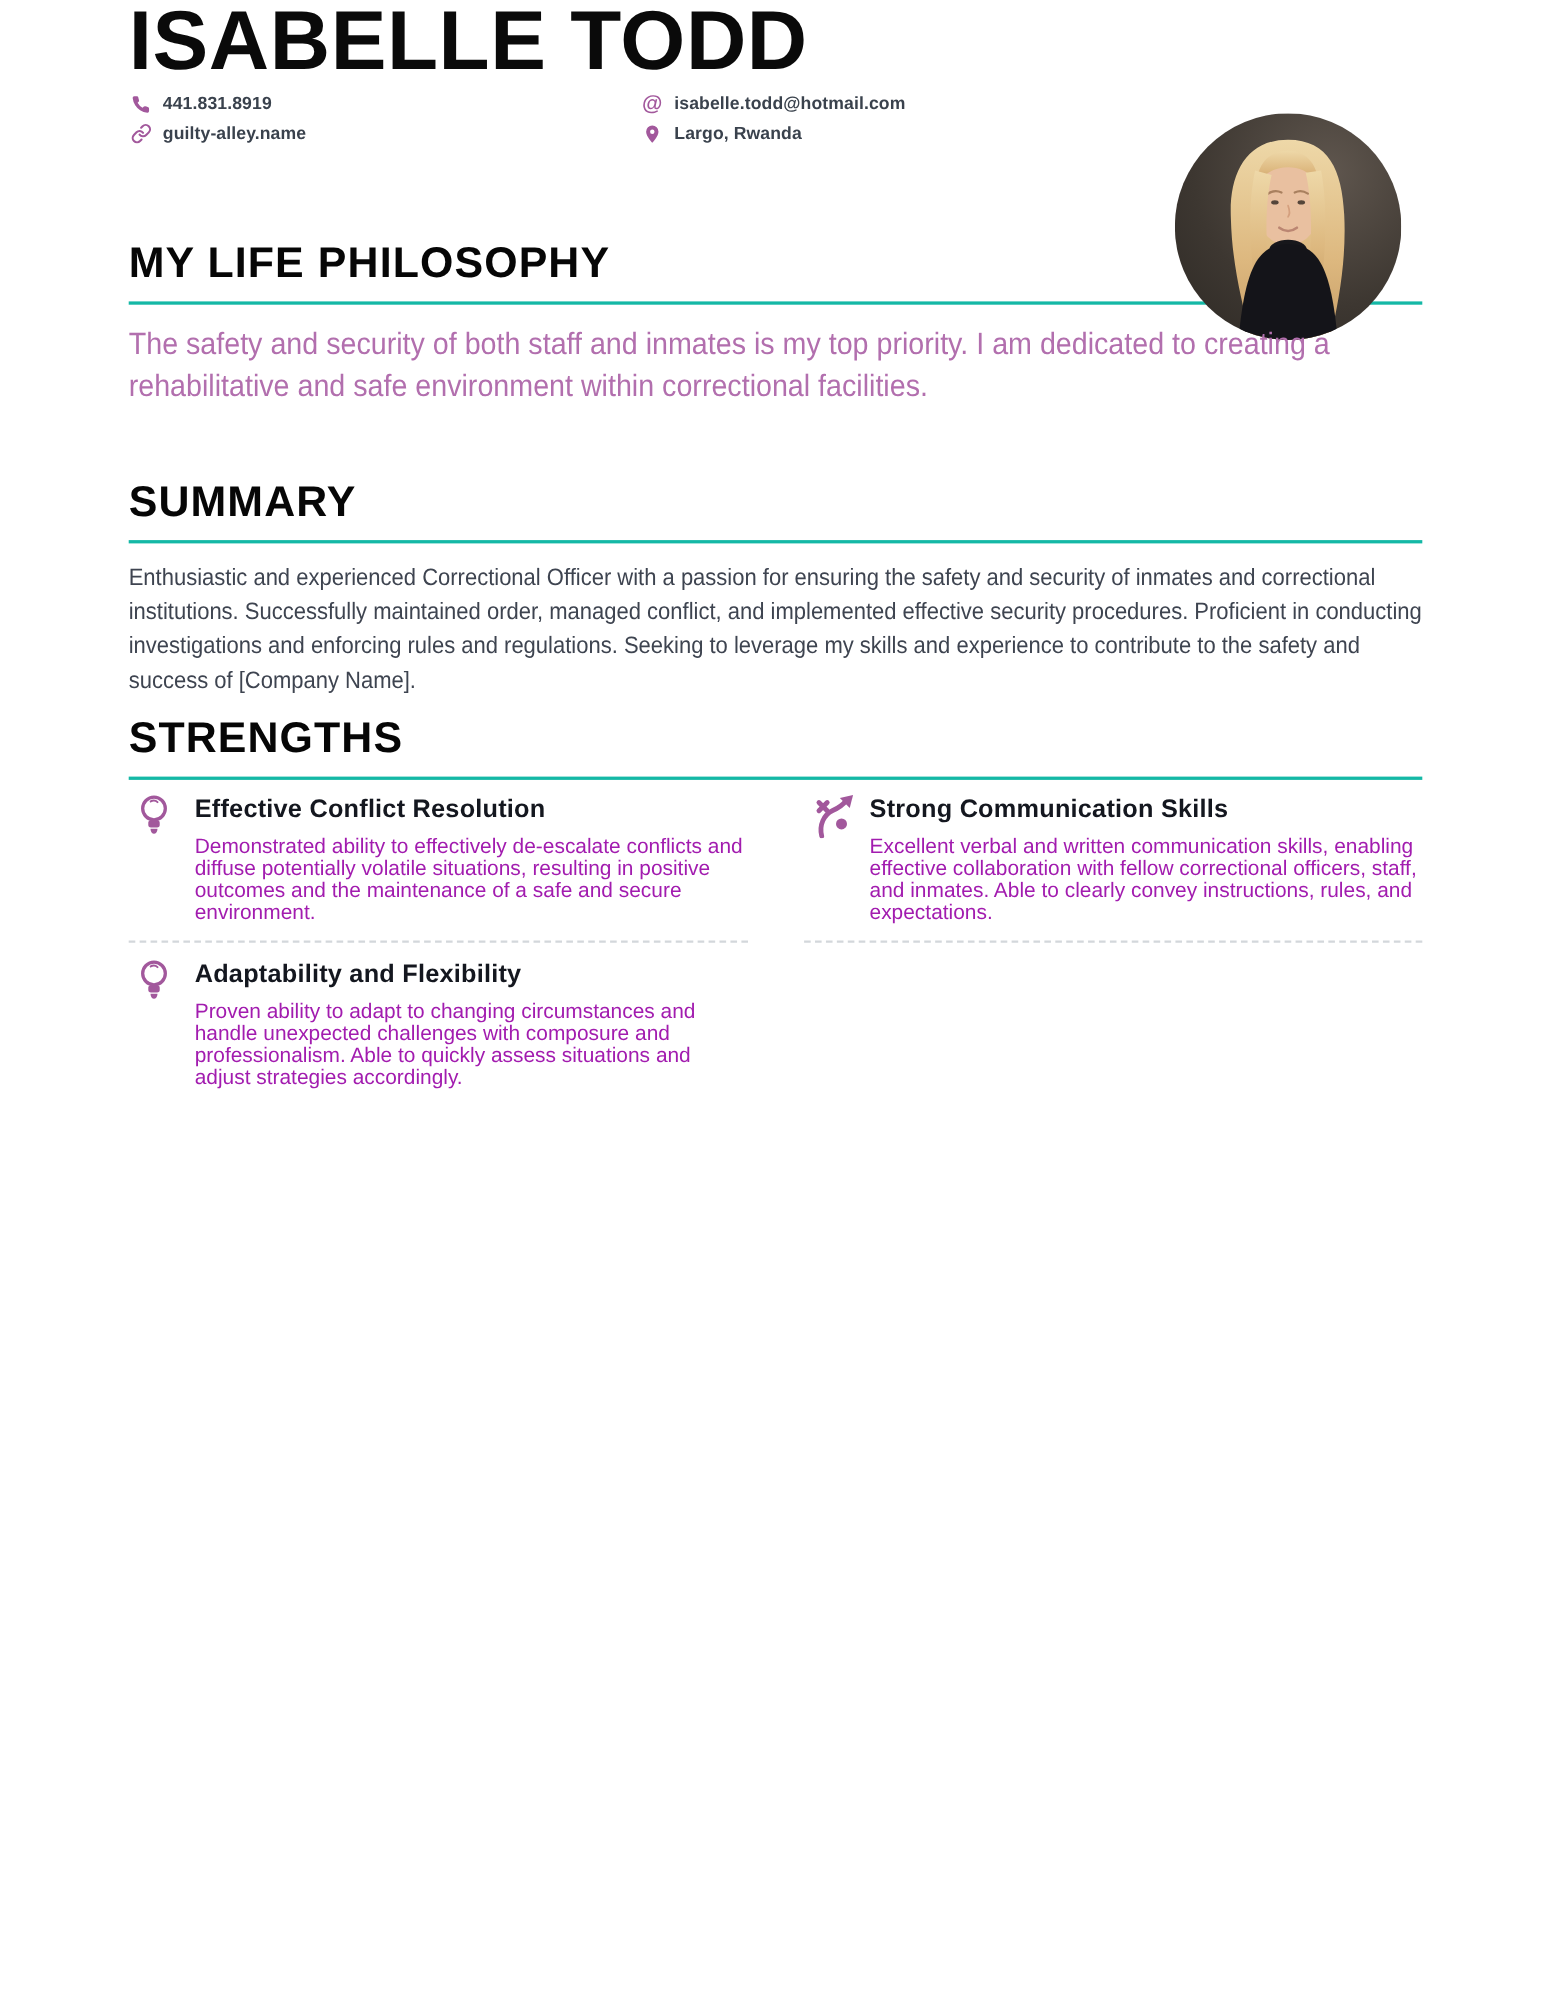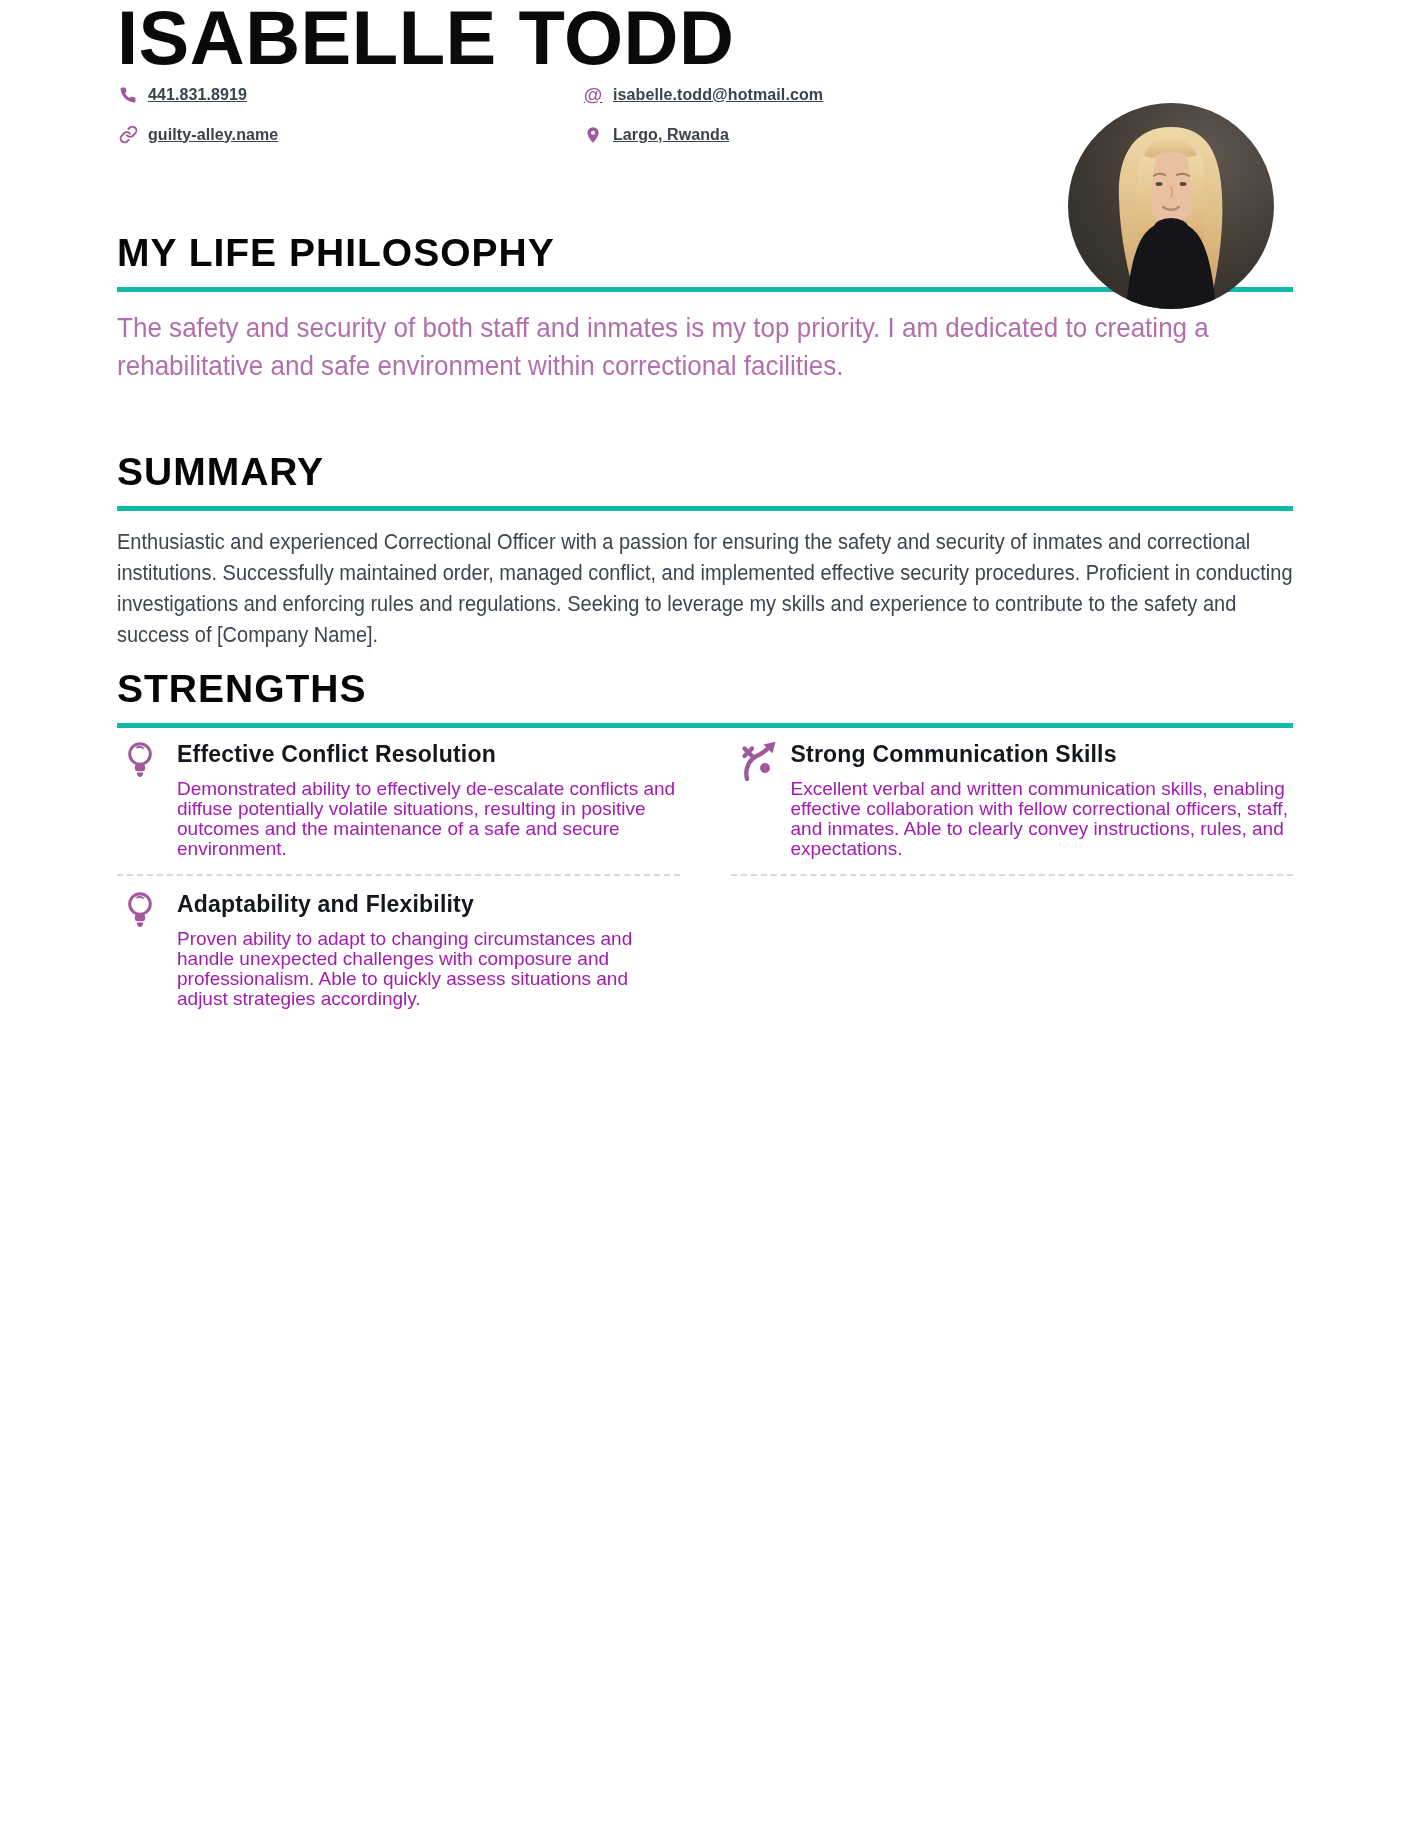--- a/index.html
+++ b/index.html
@@ -20,40 +20,39 @@
   }
   .job-title {
     margin-top:7px;
     font-size:37px; line-height:1.1; font-weight:700;
     color:#a85c9f;
   }
   .contacts {
     margin-top:6px;
     display:grid; grid-template-columns:465px auto;
     grid-auto-flow:column; grid-template-rows:repeat(2,auto);
-    row-gap:15px;
-    text-decoration:underline;
+    row-gap:2px;
   }
   .contact { display:flex; align-items:center; height:25px; }
   .contact .cicon { width:22px; display:flex; justify-content:center; margin-right:9px; flex:none; }
   .contact .ctext { font-size:16px; font-weight:700; color:#3a424d; letter-spacing:.1px; }
   .at-glyph { font-size:19px; font-weight:700; color:#a2589c; line-height:1; }
 
   .photo {
     position:absolute; left:1068px; top:103px;
     width:206px; height:206px; border-radius:50%;
     overflow:hidden;
   }
   .photo svg { display:block; }
 
   
   .section-heading {
     font-size:39px; line-height:1.15; font-weight:700;
     letter-spacing:1px; color:#060606;
-    padding-bottom:11px; border-bottom:5px solid #14b8a6;
+    padding-bottom:11px; border-bottom:3px solid #14b8a6;
   }
   .section--philosophy { margin-top:84px; }
   .section--summary    { margin-top:65px; }
   .section--strengths  { margin-top:16px; }
 
   .condensed { transform:scaleX(.93); transform-origin:left top; width:107.5%; }
 
   .philosophy-text {
     margin-top:17px;
     font-size:28px; line-height:38px; font-weight:400;

